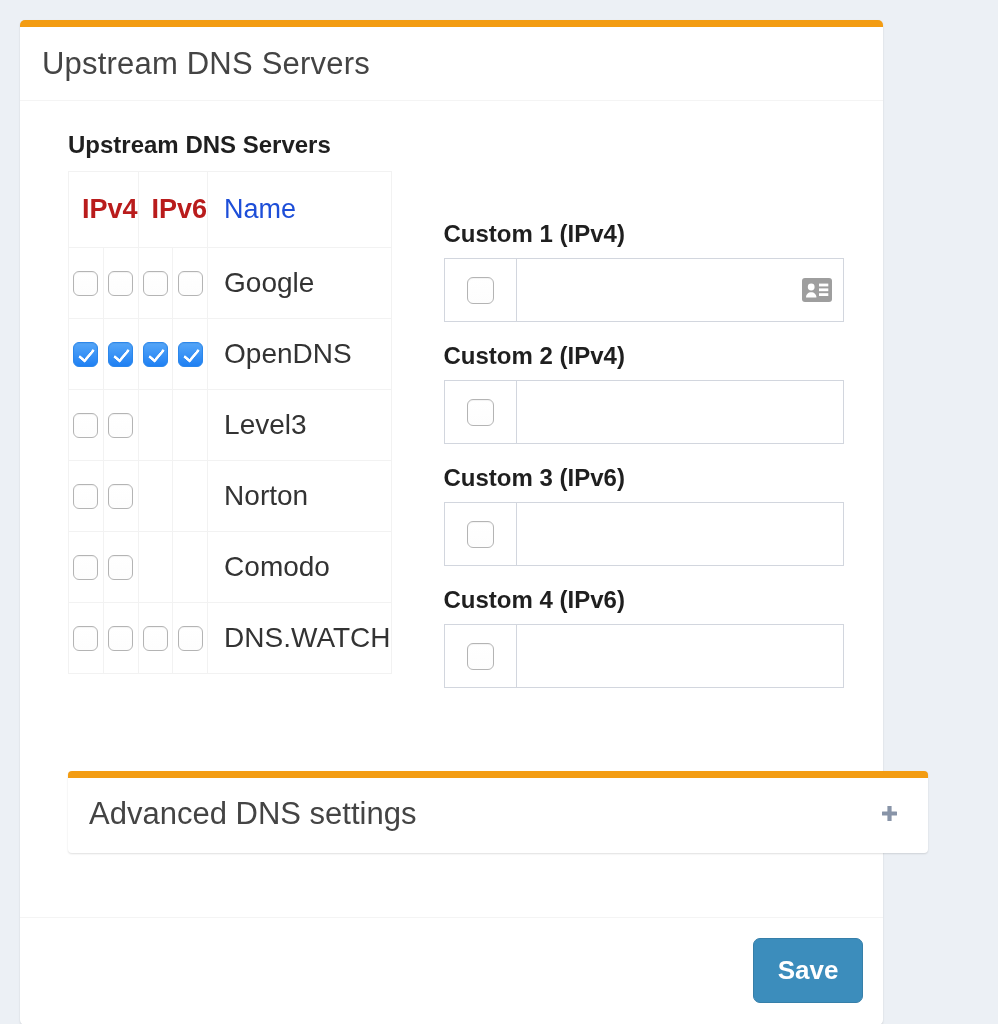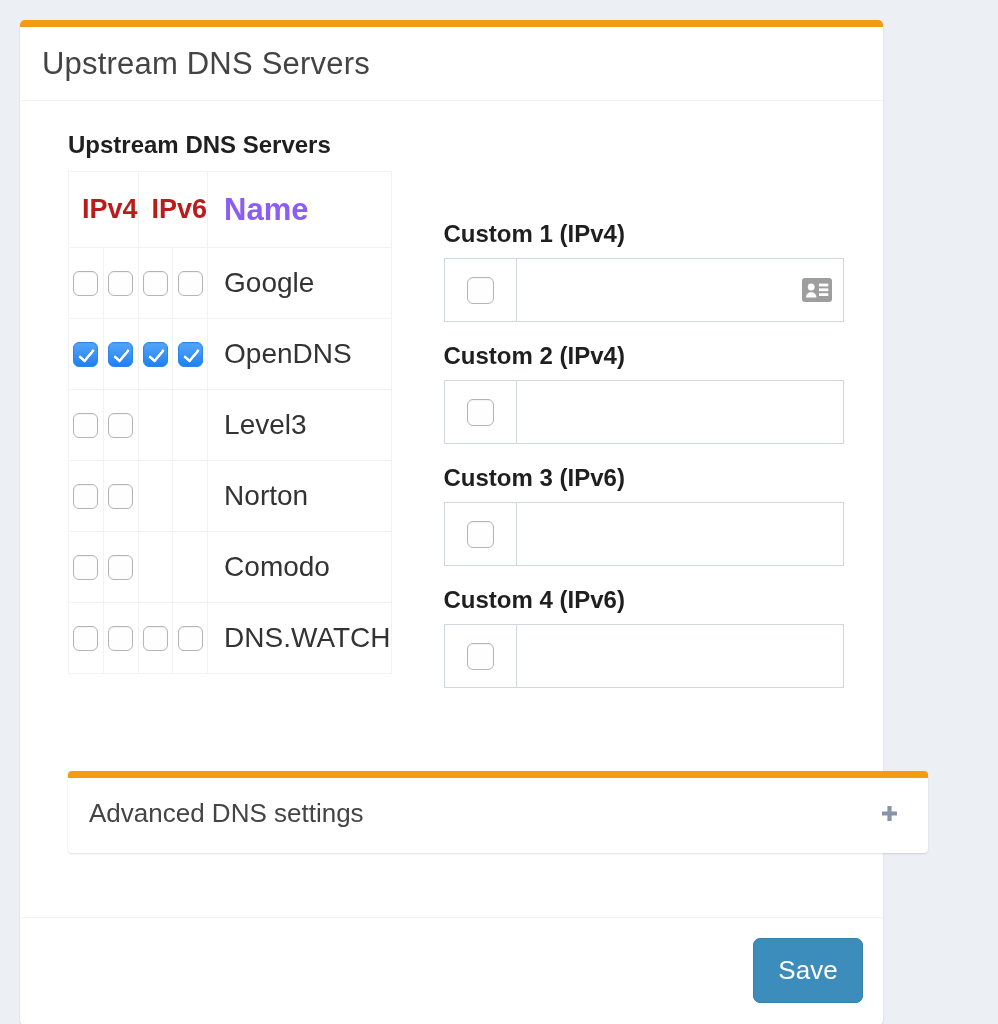--- a/index.html
+++ b/index.html
@@ -48,21 +48,21 @@
   .dns-table th {
     font-size: 27px; font-weight: 700; color: #b91c1c;
     text-align: left; height: 76px; padding-left: 13px;
   }
   .dns-table td { height: 71px; text-align: center; }
   .dns-table td.cb-col { width: 58px; }
   .dns-table td.name-col, .dns-table th.name-col {
     width: 176px; text-align: left; padding-left: 16px;
     font-size: 28px; color: #333; font-weight: 400;
   }
-  .dns-table th.name-col { font-weight: 700; font-size: 31px; color:#8b5cf6; }
+  .dns-table th.name-col { font-weight: 400; font-size: 27px; color:#1d4ed8; }
 
   
   .cb {
     display: inline-block; width: 25px; height: 25px;
     border: 1.5px solid #b4b4b4; border-radius: 6px;
     background: linear-gradient(180deg, #ffffff 0%, #fdfdfd 100%);
     box-shadow: inset 0 1px 1px rgba(0,0,0,0.05);
     position: relative; vertical-align: middle; cursor: pointer;
   }
   .cb.checked {
@@ -111,39 +111,40 @@
     width: 860px;
     background: #fff;
     border-top: 7px solid #f39c12;
     border-radius: 4px;
     box-shadow: 0 1px 2px rgba(0,0,0,0.13);
     height: 82px;
     display: flex; align-items: center; justify-content: space-between;
     padding: 0 24px 4px 21px;
     cursor: pointer;
   }
-  .advanced-title { font-size: 26px; font-weight: 400; color: #444; }
+  .advanced-title { font-size: 31px; font-weight: 400; color: #444; }
   .toggle-btn {
     background: none; border: none; cursor: pointer;
     padding: 6px; line-height: 0;
   }
 
   
   .card-footer {
     margin-top: 64px;
     border-top: 1px solid #f4f4f4;
     padding: 20px 20px 22px 20px;
     display: flex; justify-content: flex-end;
   }
   .save-btn {
     width: 110px; height: 65px;
     background: #3c8dbc; border: 1px solid #367fa9;
     border-radius: 7px; color: #fff; font-size: 26px;
     font-family: "Liberation Sans", sans-serif;
     cursor: pointer;
+    font-weight: bold;
   }
 </style>
 </head>
 <body>
 
 <div class="page">
   <div class="card">
 
     <div class="card-header">
       <div class="card-title">Upstream DNS Servers</div>

